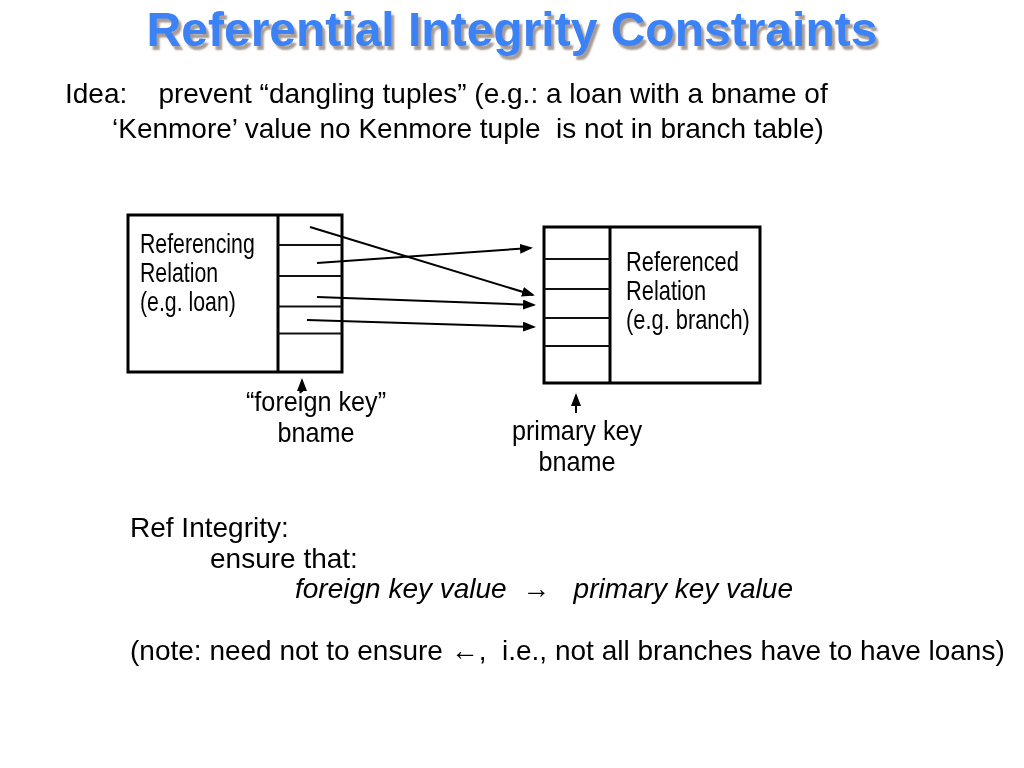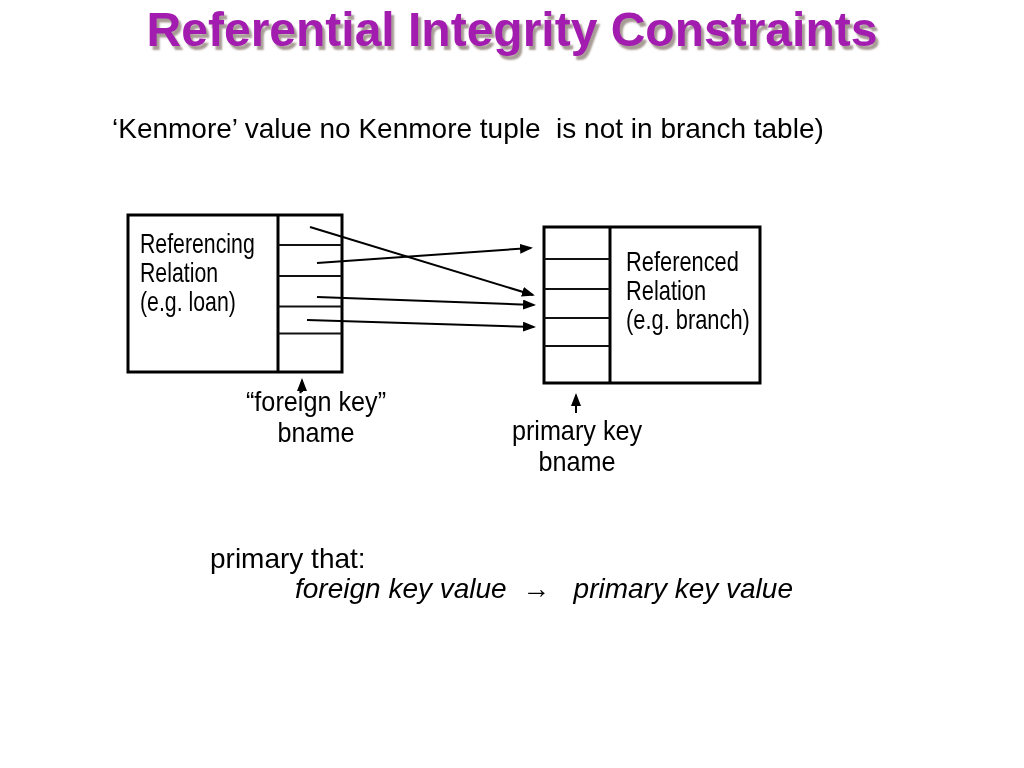--- a/index.html
+++ b/index.html
@@ -32,22 +32,23 @@
   .ri1{left:130px;top:511px;}
   .ri2{left:210px;top:542px;}
   .ri3{left:295px;top:572px;font-style:italic;}
   .note{left:130px;top:634px;}
 </style>
 </head>
 <body>
 
 <div class="slide">
 
-  <h1 class="title" style="color:#a21caf;">Referential Integrity Constraints</h1>
+  <h1 class="title" style="color:#3b82f6;">Referential Integrity Constraints</h1>
 
+  <div class="txt idea1">Idea:    prevent “dangling tuples” (e.g.: a loan with a bname of</div>
   <div class="txt idea2">‘Kenmore’ value no Kenmore tuple  is not in branch table)</div>
 
   <svg class="diagram-svg" width="1024" height="768" viewBox="0 0 1024 768">
     <defs>
       <marker id="ah" markerUnits="userSpaceOnUse" markerWidth="13" markerHeight="10" refX="11" refY="5" orient="auto">
         <path d="M0,0 L13,5 L0,10 Z" fill="#000"></path>
       </marker>
     </defs>
 
     <rect x="128" y="215" width="214" height="157" fill="none" stroke="#000" stroke-width="3"></rect>
@@ -94,16 +95,18 @@
   <div class="keylabel fk">
     <div>“foreign key”</div>
     <div>bname</div>
   </div>
 
   <div class="keylabel pk">
     <div>primary key</div>
     <div>bname</div>
   </div>
 
-  <div class="txt ri2">primary that:</div>
+  <div class="txt ri1">Ref Integrity:</div>
+  <div class="txt ri2">ensure that:</div>
   <div class="txt ri3">foreign key value  →   primary key value</div>
+  <div class="txt note">(note: need not to ensure ←,  i.e., not all branches have to have loans)</div>
 
 </div>
 
 </body></html>

